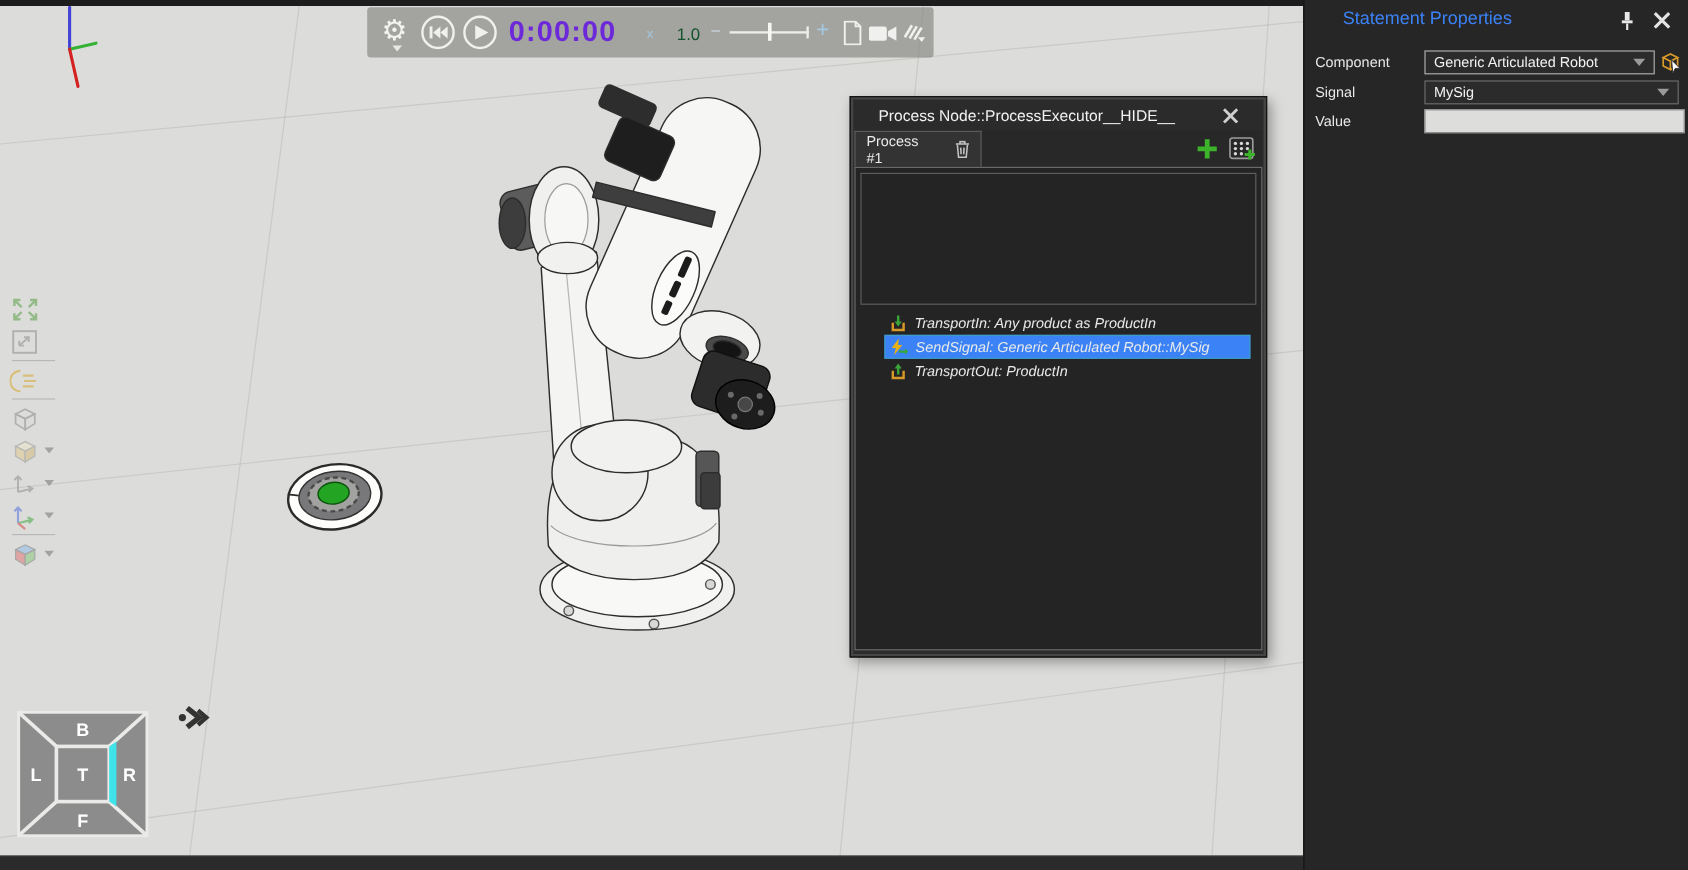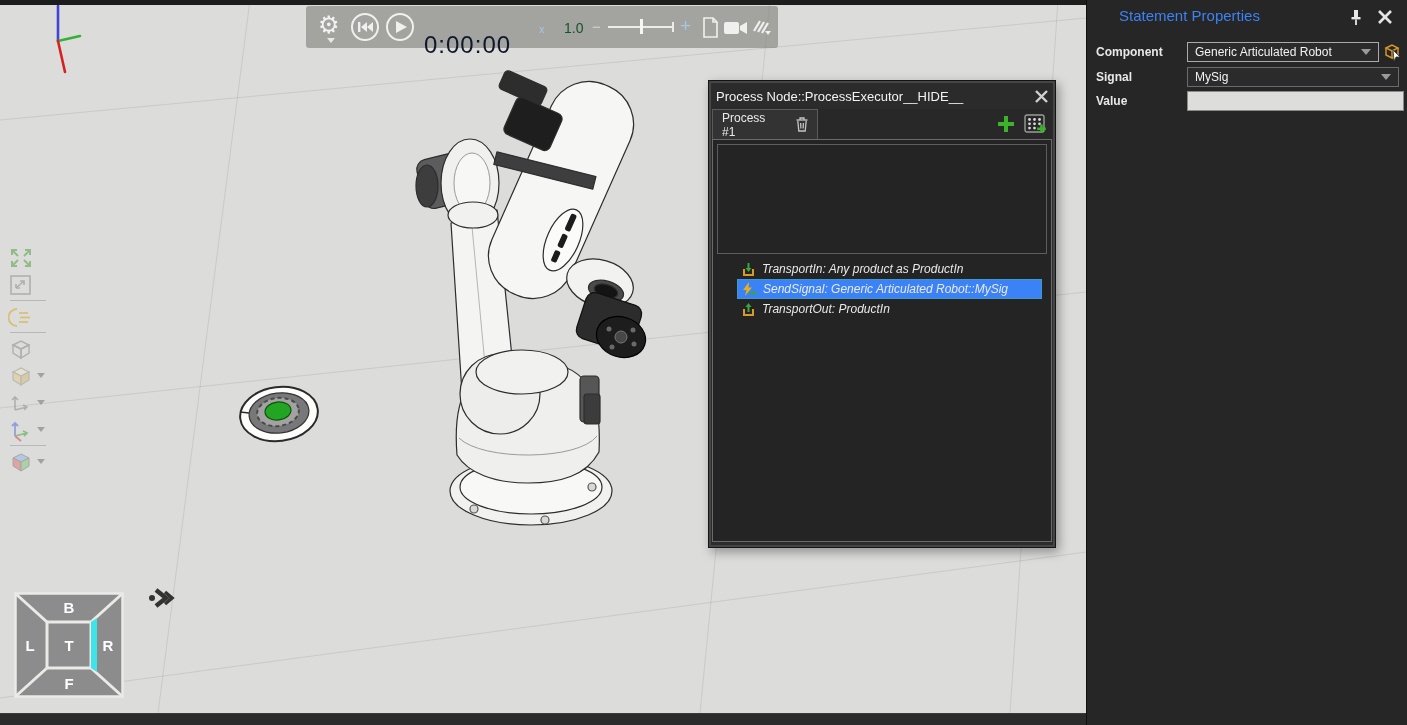--- a/index.html
+++ b/index.html
@@ -11,21 +11,21 @@
   .viewport svg.scene { position:absolute; left:0; top:0; }
   .top-strip { position:absolute; left:0; top:0; width:1086px; height:5px; background:#1d1d1d; z-index:9; }
   .bottom-bar { position:absolute; left:0; top:713px; width:1086px; height:12px; background:#2b2b2b; z-index:9; border-top:1px solid #3a3a3a; }
 
   
   .playback-toolbar { position:absolute; left:306px; top:6px; width:472px; height:42px;
      background:rgba(128,128,125,0.62); border-radius:3px; z-index:8; }
   .playback-toolbar .abs { position:absolute; }
   .gear { left:12px; top:4px; font-family:"DejaVu Sans",sans-serif; font-size:24px; color:#f2f2f0; line-height:1.3; }
   .gear-caret { left:21px; top:32px; width:0; height:0; border-left:4px solid transparent; border-right:4px solid transparent; border-top:5px solid #e8e8e6; }
-  .time-display { left:118px; top:25px; font-size:24px; color:#0f172a; letter-spacing:1px; }
+  .time-display { left:118px; top:7px; font-size:24px; color:#6d28d9; letter-spacing:1px;font-weight:bold; }
   .speed-x { left:233px; top:17px; font-size:11px; color:#a3c8e0; }
   .speed-val { left:258px; top:14px; font-size:14px; color:#14532d; }
   .speed-minus { left:286px; top:12px; font-size:15px; color:#c9d5dd; }
   .slider-track { left:302px; top:20px; width:66px; height:2px; background:#ececea; }
   .slider-handle { left:334px; top:13px; width:3px; height:15px; background:#f6f6f5; }
   .slider-end { left:366px; top:16px; width:2px; height:10px; background:#ececea; }
   .speed-plus { left:374px; top:9px; font-size:19px; color:#a3c8e0; }
 
   
   .left-toolbar { position:absolute; left:6px; top:244px; width:46px; z-index:7; opacity:.52; }
@@ -33,40 +33,40 @@
   .vsep { height:1px; background:#99999a; margin:2px 6px 2px 4px; }
   .caret-sm { width:0; height:0; border-left:4px solid transparent; border-right:4px solid transparent; border-top:5px solid #6f6f6e; }
 
   
   .navcube { position:absolute; left:14px; top:592px; z-index:7; }
   .chevron-exp { position:absolute; left:148px; top:586px; z-index:7; }
 
   
   .process-panel { position:absolute; left:708px; top:80px; width:348px; height:468px; z-index:10;
      background:#2c2c2c; border:1px solid #151515; box-shadow: inset 0 0 0 2px #454545, 3px 4px 10px rgba(0,0,0,0.35); padding:3px; }
-  .pp-title { height:25px; background:#2b2b2b; color:#f2f2f2; font-size:13px; display:flex; align-items:center; padding:0 4px; }
+  .pp-title { height:25px; background:#2b2b2b; color:#f2f2f2; font-size:13px; display:flex; align-items:center; padding:0 20px; }
   .pp-title .t { flex:1; }
   .pp-tabbar { height:30px; background:#282828; display:flex; align-items:stretch; }
   .pp-tab { width:106px; background:#333333; border:1px solid #5a5a5a; border-bottom:none; display:flex; align-items:center; gap:14px; padding:0 9px; color:#eaeaea; font-size:12px; }
   .pp-actions { margin-left:auto; display:flex; align-items:center; gap:9px; padding-right:5px; }
   .pp-content { position:relative; height:403px; background:#242424; border:1px solid #6a6a6a; }
   .pp-flowbox { position:absolute; left:4px; right:4px; top:4px; height:110px; background:#242424; border:1px solid #5d5d5d; }
   .pp-list { position:absolute; left:0; right:0; top:119px;font-style:italic; }
   .pp-row { height:20px; display:flex; align-items:center; gap:6px; margin:0 9px 0 24px; padding-left:3px;
      color:#e9e9e9; font-size:12px; border:1px solid transparent; white-space:nowrap; }
   .pp-row.selected { background:#3b82f6; border-color:#3e9bc8; }
 
   
   .right-panel { position:absolute; left:1086px; top:0; width:321px; height:725px; background:#262626; z-index:11; border-left:1px solid #101010; }
   .rp-title-row { position:absolute; left:0; top:0; right:0; height:34px; }
   .rp-title { position:absolute; left:12px; top:7px; font-size:15px; color:#3b82f6;margin-left:20px; }
   .rp-pin { position:absolute; left:261px; top:9px; cursor:pointer; }
   .rp-close { position:absolute; left:291px; top:10px; cursor:pointer; }
   .rp-row { position:absolute; left:9px; right:0; height:20px; display:flex; align-items:center; }
-  .rp-label { width:91px; color:#e8e8e8; font-size:12px;font-weight:bold; }
+  .rp-label { width:91px; color:#e8e8e8; font-size:12px; }
   .rp-dropdown { height:20px; background:#2b2b2b; border:1px solid #a0a0a0; color:#f2f2f2; font-size:12px;
      display:flex; align-items:center; padding:0 7px; }
   .rp-dropdown .dd-val { flex:1; }
   .dd-caret { width:0; height:0; border-left:5px solid transparent; border-right:5px solid transparent; border-top:6px solid #9a9a9a; }
   .rp-input { height:20px; background:#dddddc; border:1px solid #8a8a8a; font-size:12px; color:#222; padding:0 5px; font-family:"Liberation Sans",sans-serif; }
 </style>
 </head>
 <body>
 
 <div class="app">

